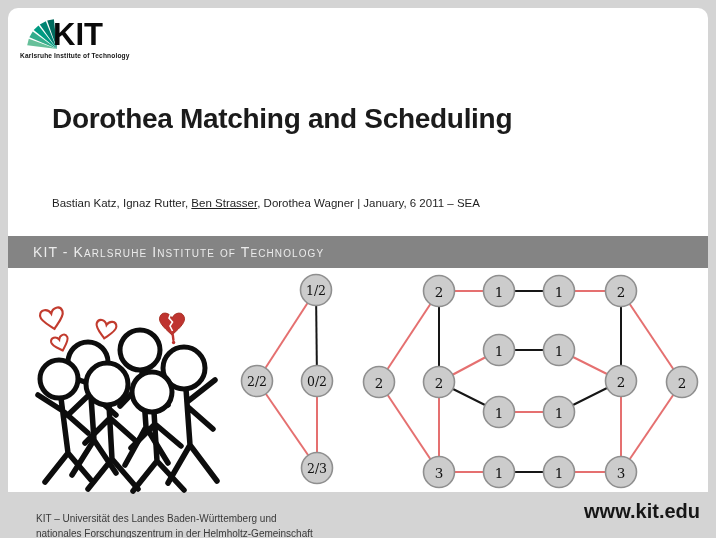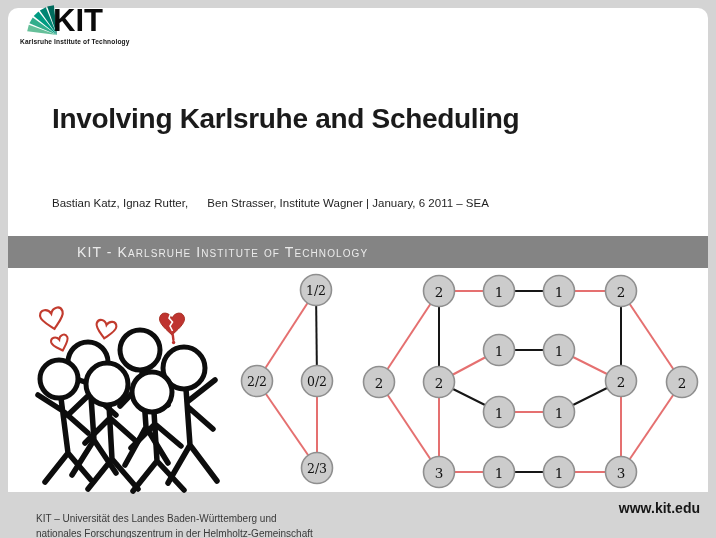--- a/index.html
+++ b/index.html
@@ -6,48 +6,48 @@
   body{
     width:716px;height:538px;position:relative;overflow:hidden;
     background:#d4d4d4;
     font-family:"Liberation Sans",sans-serif;
   }
   .slide-panel{
     position:absolute;left:8px;top:8px;width:700px;height:484px;
     background:#ffffff;border-radius:10px 10px 0 0;
   }
   
-  .logo{position:absolute;left:20px;top:4px;}
+  .logo{position:absolute;left:20px;top:18px;}
   .logo-row{display:flex;align-items:flex-end;}
   .logo-brand{
     font-size:31px;font-weight:bold;color:#0a0a0a;letter-spacing:0px;
     line-height:30px;margin-left:-5px;
   }
   .logo-sub{font-size:6.6px;color:#141414;margin-top:2px;letter-spacing:0.15px;font-weight:bold;}
   
   .title{
     position:absolute;left:52px;top:99px;
     font-size:28px;font-weight:bold;color:#1b1b1b;line-height:40px;letter-spacing:-0.3px;
   }
   .byline{position:absolute;left:52px;top:197px;font-size:11.5px;color:#1f1f1f;white-space:pre;}
-  .byline .u{margin-left:16px;}
+  .byline .u{text-decoration:underline;}
   
   .banner{
     position:absolute;left:8px;top:236px;width:700px;height:32px;background:#848484;
-    display:flex;align-items:center;padding-left:69px;box-sizing:border-box;
+    display:flex;align-items:center;padding-left:25px;box-sizing:border-box;
   }
   .banner-text{
     font-variant:small-caps;color:#ebebeb;font-size:14px;letter-spacing:1.1px;
   }
   
   .footer-left{
     position:absolute;left:36px;top:503px;font-size:10px;color:#3a3a3a;line-height:15px;margin-top:8px;
   }
   .footer-url{
-    position:absolute;right:16px;top:500px;font-size:14px;font-weight:bold;color:#161616;
+    position:absolute;right:16px;top:500px;font-size:20px;font-weight:bold;color:#161616;
   }
   .gfx{position:absolute;pointer-events:none;}
   #graphs-svg{left:0;top:0;}
   #crowd-svg{left:10px;top:275px;}
   .node-label{font-family:"DejaVu Serif",serif;fill:#111;}
 </style>
 </head>
 <body>
 
 <div class="slide-panel"></div>
@@ -60,24 +60,24 @@
       <polygon points="37,31 18.5,7.4 13.7,12.1" fill="#009b82"></polygon>
       <polygon points="37,31 12.7,13.4 9.4,19.3" fill="#33ad8c"></polygon>
       <polygon points="37,31 8.8,20.7 7.2,27.3" fill="#66c09a"></polygon>
     </svg>
     <span class="logo-brand">KIT</span>
   </div>
   <div class="logo-sub">Karlsruhe Institute of Technology</div>
 </div>
 
 <div class="title">
-  <div>Involving Karlsruhe and Scheduling</div>
+  <div>Dorothea Matching and Scheduling</div>
 </div>
 
-<div class="byline"><span>Bastian Katz, Ignaz Rutter, </span><span class="u">Ben Strasser</span><span>, Institute Wagner</span><span> | </span><span>January, 6 2011 – SEA</span></div>
+<div class="byline"><span>Bastian Katz, Ignaz Rutter, </span><span class="u">Ben Strasser</span><span>, Dorothea Wagner</span><span> | </span><span>January, 6 2011 – SEA</span></div>
 
 <div class="banner">
   <span class="banner-text">KIT - Karlsruhe Institute of Technology</span>
 </div>
 
 <svg id="crowd-svg" class="gfx" width="230" height="220" viewBox="0 0 230 220">
   <g stroke="#0d0d0d" stroke-width="5.5" stroke-linecap="round" fill="none">
 
     <path d="M80,107 L84,165 M81,118 L58,140 M81,118 L106,140 M84,165 L62,200 M84,165 L106,198"></path>
     <path d="M132,95 L136,152 M133,107 L110,131 M133,107 L158,130 M136,152 L115,190 M136,152 L158,188"></path>

